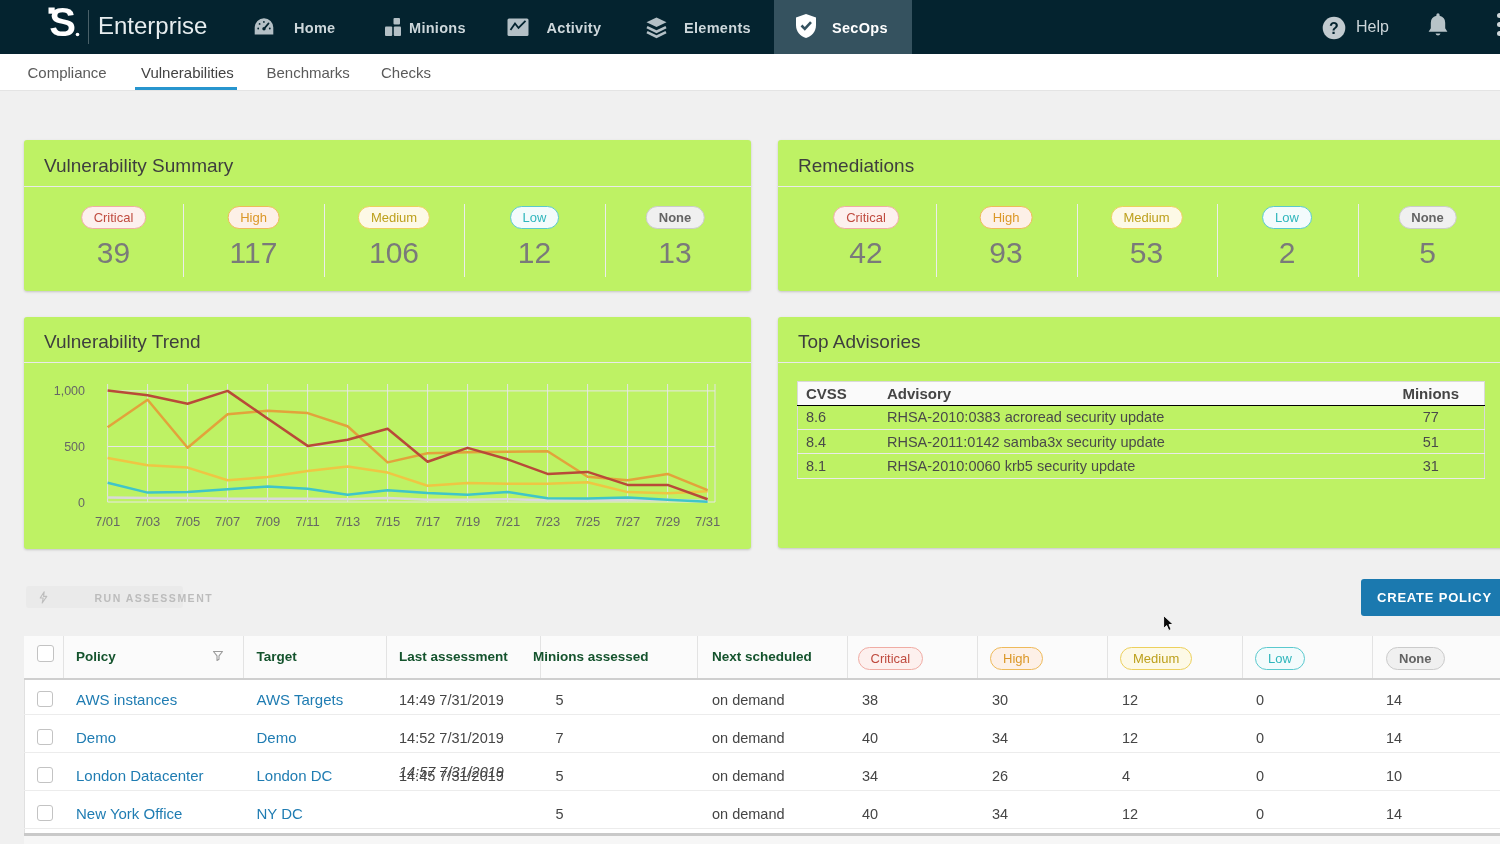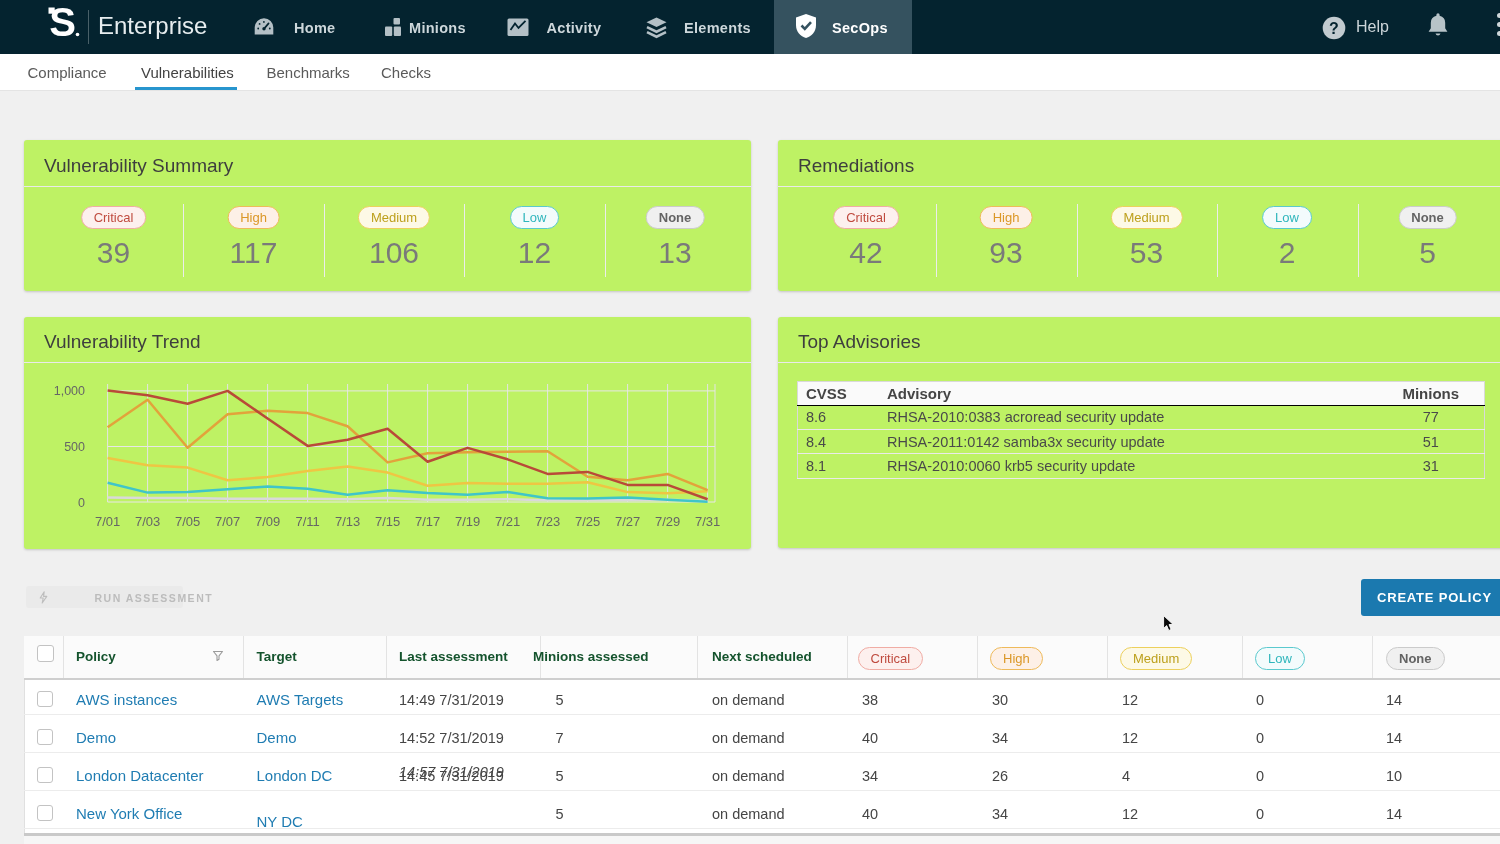--- a/index.html
+++ b/index.html
@@ -314,21 +314,21 @@
 <div class="cell" style="left:555.5px;top:768.0px;">5</div>
 <div class="cell" style="left:712px;top:768.0px;">on demand</div>
 <div class="cell" style="left:862px;top:768.0px;">34</div>
 <div class="cell" style="left:992px;top:768.0px;">26</div>
 <div class="cell" style="left:1122px;top:768.0px;">4</div>
 <div class="cell" style="left:1256px;top:768.0px;">0</div>
 <div class="cell" style="left:1386px;top:768.0px;">10</div>
 <div class="rowline" style="top:790.0px;"></div>
 <div class="checkbox" style="left:36.5px;top:805.0px;width:16px;height:15.5px;"></div>
 <div class="link" style="left:76px;top:804.8px;">New York Office</div>
-<div class="link" style="left:256.5px;top:804.8px;margin-top:8px;">NY DC</div>
+<div class="link" style="left:256.5px;top:804.8px;">NY DC</div>
 <div class="cell" style="left:399px;top:764px;font-style:italic;">14:57 7/31/2019</div>
 <div class="cell" style="left:555.5px;top:806.0px;">5</div>
 <div class="cell" style="left:712px;top:806.0px;">on demand</div>
 <div class="cell" style="left:862px;top:806.0px;">40</div>
 <div class="cell" style="left:992px;top:806.0px;">34</div>
 <div class="cell" style="left:1122px;top:806.0px;">12</div>
 <div class="cell" style="left:1256px;top:806.0px;">0</div>
 <div class="cell" style="left:1386px;top:806.0px;">14</div>
 <div class="rowline" style="top:828.0px;"></div>
 <div class="abs" style="left:24px;top:833px;width:1476px;height:2.5px;background:#c9c9c9;"></div>

